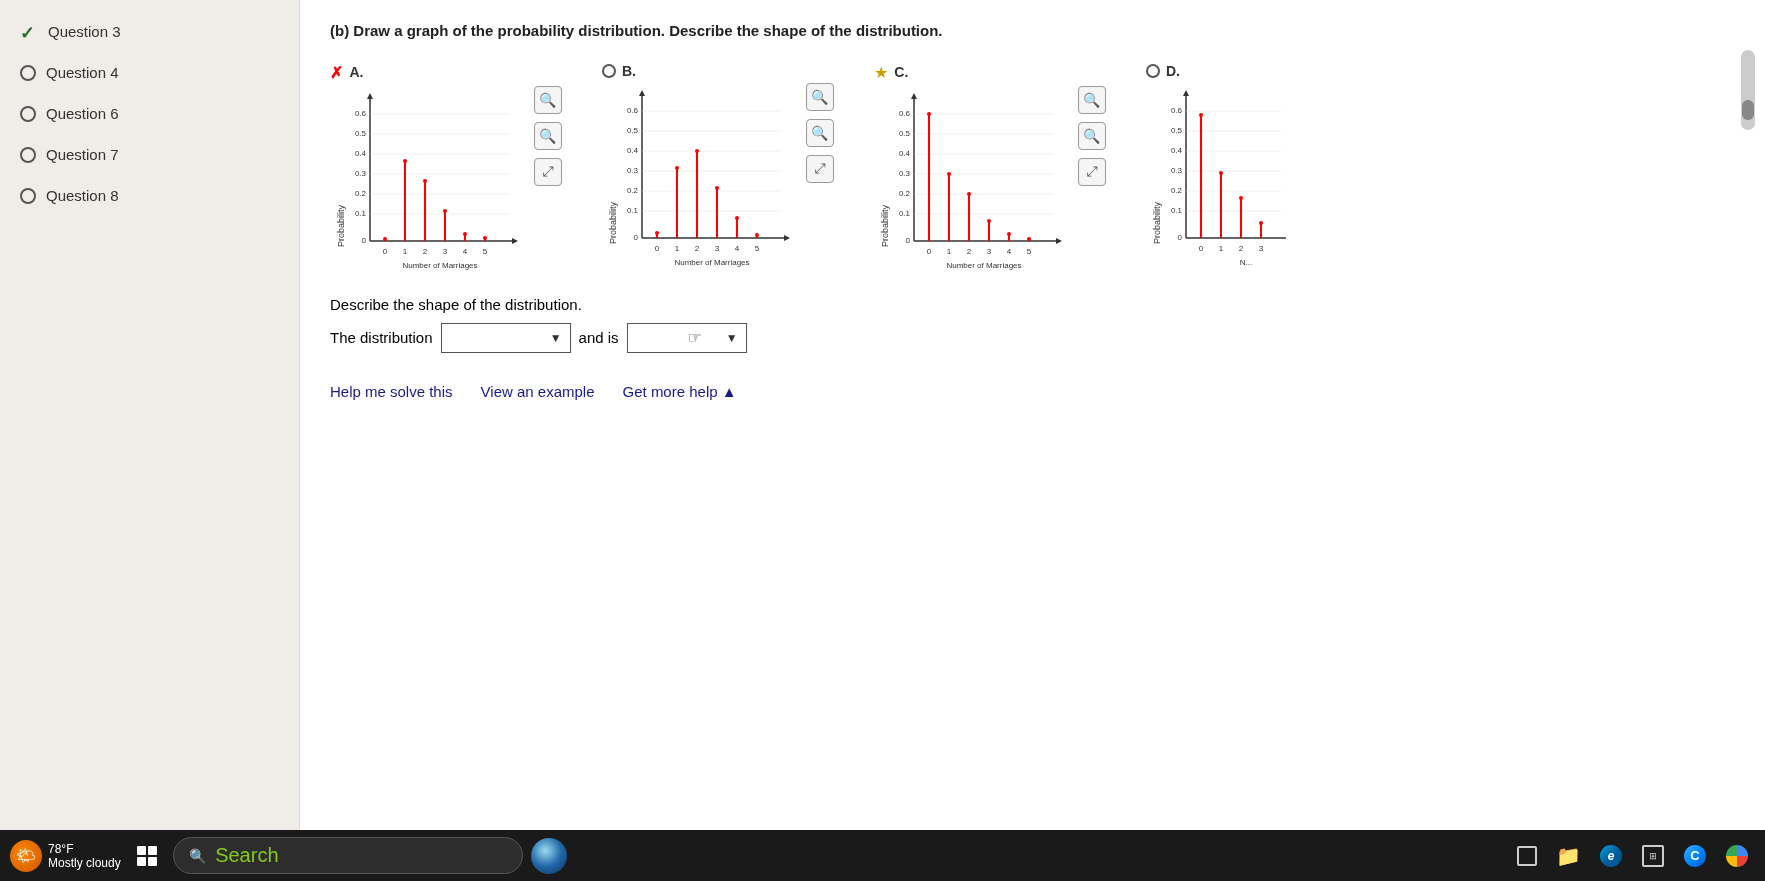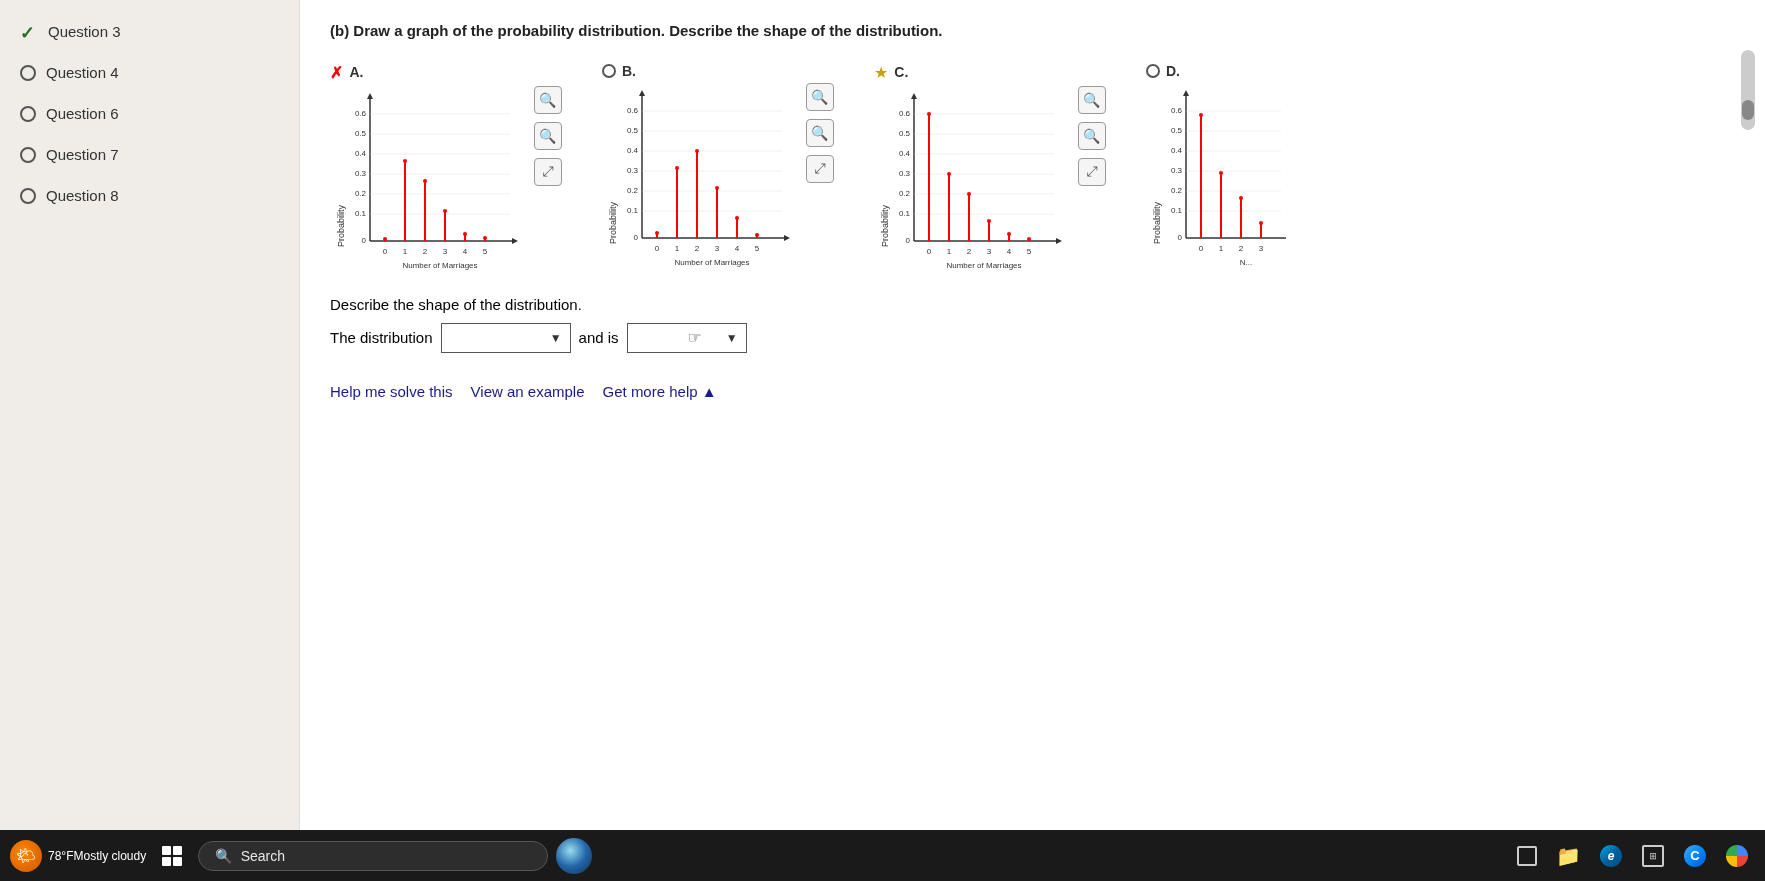--- a/index.html
+++ b/index.html
@@ -180,21 +180,21 @@
       cursor: pointer;
     }
 
     .dropdown-arrow {
       font-size: 12px;
       color: #333;
     }
 
     .help-row {
       display: flex;
-      gap: 18px;
+      gap: 28px;
       margin-top: 30px;
       padding-bottom: 20px;
     }
 
     .help-link {
       color: #1a1a8c;
       cursor: pointer;
       font-size: 15px;
       text-decoration: none;
     }
@@ -223,21 +223,21 @@
       width: 32px;
       height: 32px;
       border-radius: 50%;
       background: radial-gradient(circle at 40% 40%, #ff8800, #cc5500);
       display: flex;
       align-items: center;
       justify-content: center;
       font-size: 16px;
     }
 
-    .weather-text { display: flex; flex-direction: row; }
+    .weather-text { display: flex; flex-direction: column; }
 
     .windows-btn {
       margin: 0 8px;
       cursor: pointer;
     }
 
     .windows-icon {
       display: grid;
       grid-template-columns: 1fr 1fr;
       gap: 2px;
@@ -256,21 +256,21 @@
       border-radius: 20px;
       padding: 6px 16px;
       display: flex;
       align-items: center;
       gap: 8px;
       width: 350px;
       cursor: text;
     }
 
     .search-icon { color: #aaa; font-size: 14px; }
-    .search-text { color: #e5e5e5; font-size: 14px; }
+    .search-text { color: #84cc16; font-size: 20px; }
 
     .globe-img {
       width: 36px;
       height: 36px;
       border-radius: 50%;
       background: radial-gradient(circle at 40% 35%, #9de, #26a, #135);
     }
 
     .taskbar-icons {
       display: flex;

